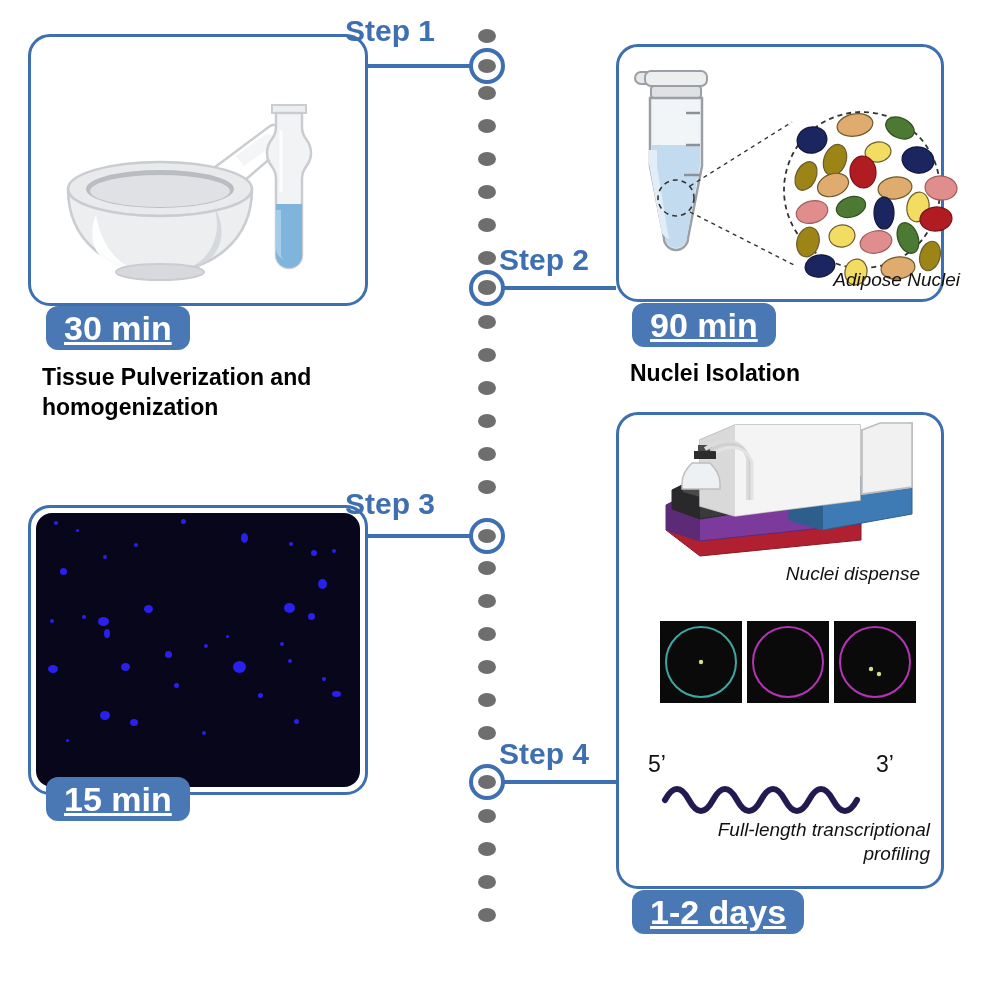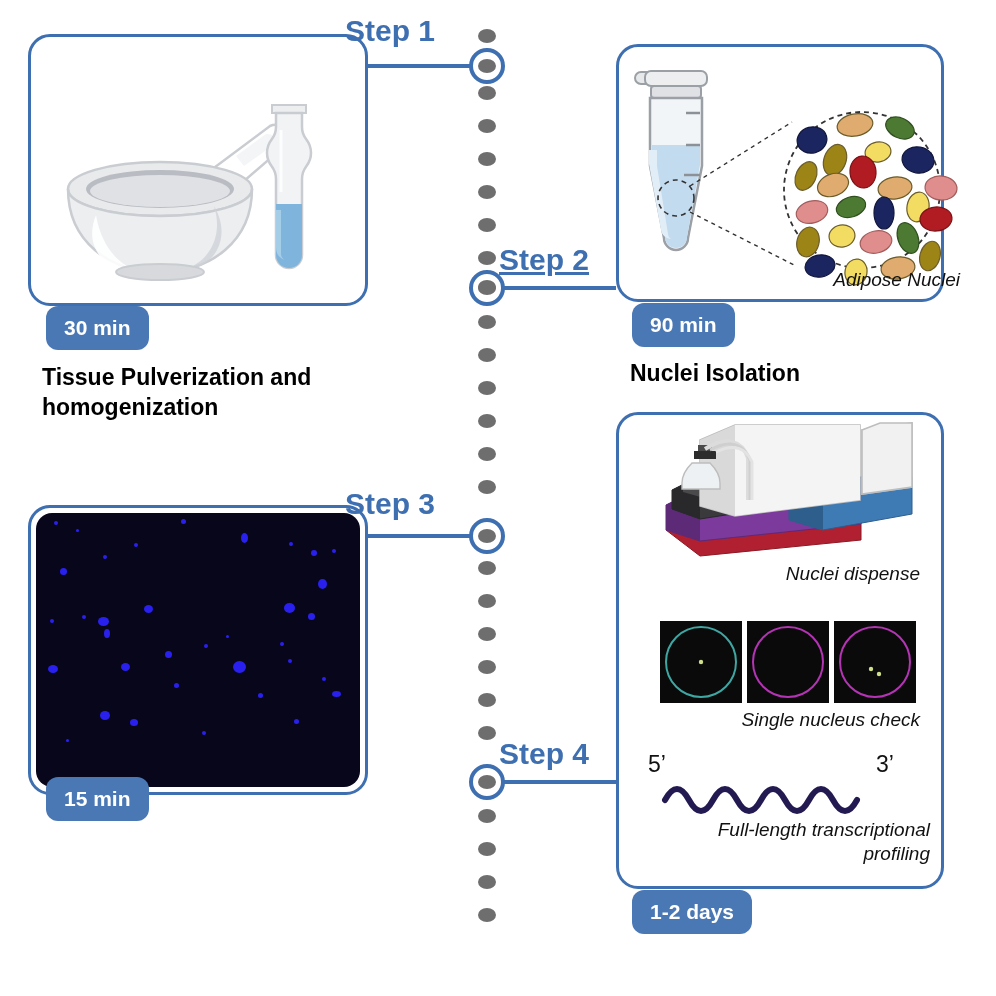--- a/index.html
+++ b/index.html
@@ -22,28 +22,29 @@
     box-sizing:border-box;
     z-index:4;
   }
 
   
   .badge{
     position:absolute;
     background:#4a78b5;
     color:#ffffff;
     font-weight:bold;
-    font-size:21px;
+    font-size:34px;
     line-height:44px;
     height:44px;
     border-radius:12px;
     padding:0 18px;
     white-space:nowrap;
     z-index:6;
     letter-spacing:0px;
+    text-decoration:underline;
   }
   
   .caption{
     position:absolute;
     color:#000000;
     font-weight:bold;
     font-size:23px;
     line-height:30px;
     z-index:6;
     white-space:pre-line;
@@ -229,21 +230,21 @@
         <ellipse cx="820" cy="266" rx="15" ry="11" fill="#1b2560" stroke="#11163c" transform="rotate(-10 820 266)"></ellipse>
         <ellipse cx="856" cy="272" rx="11" ry="13" fill="#f2dc62" transform="rotate(10 856 272)"></ellipse>
         <ellipse cx="898" cy="268" rx="17" ry="11" fill="#e0ab6e" transform="rotate(-8 898 268)"></ellipse>
         <ellipse cx="930" cy="256" rx="10" ry="15" fill="#9c8417" transform="rotate(15 930 256)"></ellipse>
       </g>
     </g>
   </svg>
 
   <div class="icap" style="left:760px;top:268px;width:200px;">Adipose Nuclei</div>
 
-  <div class="steplabel" style="left:499px;top:243px;text-decoration:underline;">Step 2</div>
+  <div class="steplabel" style="left:499px;top:243px;">Step 2</div>
   <div class="badge" style="left:632px;top:303px;">90 min</div>
   <div class="caption" style="left:630px;top:358px;width:330px;">Nuclei Isolation</div>
 
   <div class="panel" style="left:28px;top:505px;width:340px;height:290px;"></div>
 
   <div class="fluoro" style="left:36px;top:513px;width:324px;height:274px;">
     <div class="fdot" style="left:18px;top:8px;width:4px;height:4px;"></div>
     <div class="fdot" style="left:40px;top:16px;width:3px;height:3px;"></div>
     <div class="fdot" style="left:145px;top:6px;width:5px;height:5px;"></div>
     <div class="fdot" style="left:205px;top:20px;width:7px;height:10px;"></div>
@@ -341,21 +342,20 @@
   </div>
   <div class="thumb" style="left:834px;top:621px;">
     <svg width="82" height="82" viewBox="0 0 82 82">
       <rect width="82" height="82" fill="#0a0a0a"></rect>
       <circle cx="41" cy="41" r="35" fill="none" stroke="#b533b5" stroke-width="2"></circle>
       <circle cx="37" cy="48" r="2.2" fill="#cfe08a"></circle>
       <circle cx="45" cy="53" r="2.2" fill="#cfe08a"></circle>
     </svg>
   </div>
 
-  <div class="icap" style="left:640px;top:708px;width:280px;">Single nucleus check</div>
 
   <div class="prime" style="left:648px;top:751px;">5’</div>
   <div class="prime" style="left:876px;top:751px;">3’</div>
 
   <div class="icap" style="left:640px;top:818px;width:290px;">Full-length transcriptional
 profiling</div>
 
   <div class="steplabel" style="left:499px;top:737px;text-align:center;">Step 4</div>
   <div class="badge" style="left:632px;top:890px;">1-2 days</div>
 

